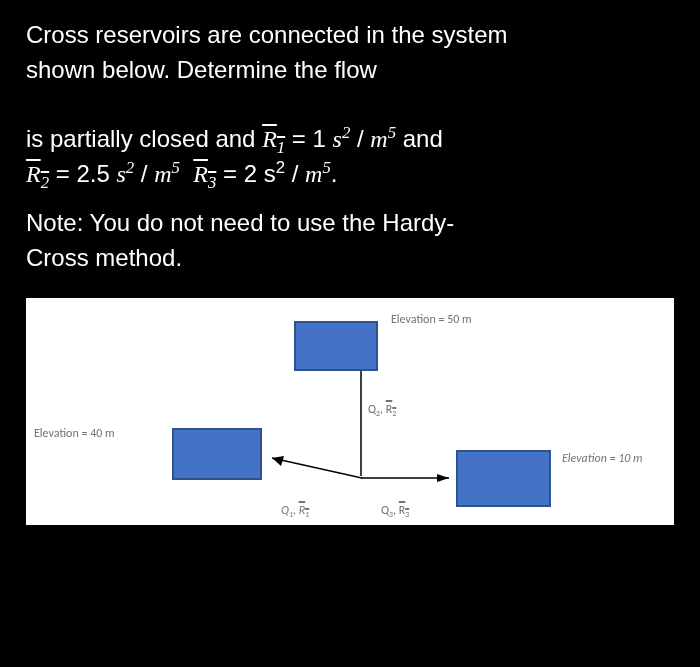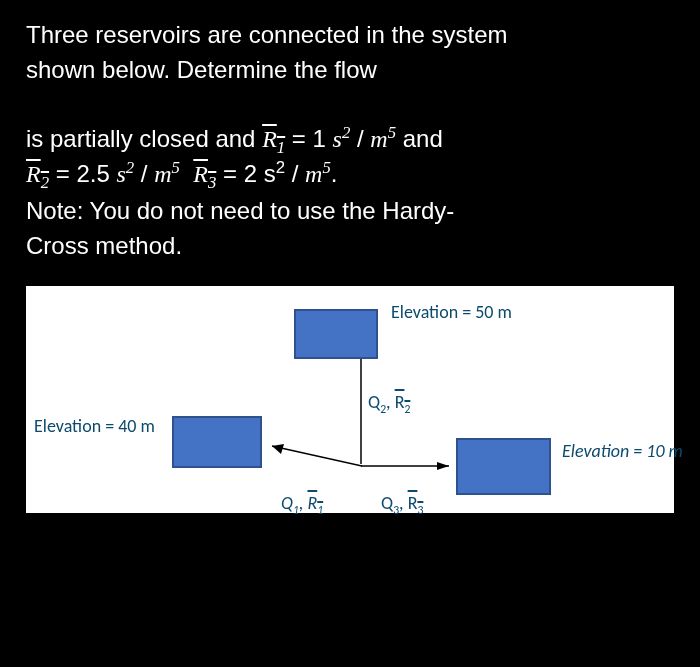--- a/index.html
+++ b/index.html
@@ -14,53 +14,53 @@
     line-height: 1.45;
   }
   .problem p { margin-bottom: 0; }
   .math-overline {
     text-decoration: overline;
     text-decoration-thickness: 1.5px;
   }
   .ital { font-style: italic; font-family: "Times New Roman", serif; margin-top: 24px; }
   sup { font-size: 0.7em; vertical-align: super; line-height: 0; }
   sub { font-size: 0.7em; vertical-align: sub; line-height: 0; }
-  .note { margin-top: 2px; }
+  .note { margin-top: 14px; }
   .diagram-wrap {
     margin-top: 22px;
     background: #fff;
     width: 648px;
     height: 227px;
     position: relative;
     color: #000;
   }
   .dlabel {
     position: absolute;
     font-family: Calibri, Arial, sans-serif;
-    font-size: 18px;
-    color: #0c4a6e;
+    font-size: 12px;
+    color: #737373;
     white-space: nowrap;
   }
   .reservoir {
     position: absolute;
     background: #4472C4;
     border: 2px solid #2F528F;
   }
   .arrow {
     position: absolute;
     pointer-events: none;
   }
   .small-sub { font-size: 0.65em; vertical-align: sub; }
 </style>
 </head>
 <body>
 
 <div class="problem">
   <p>
-    <span>Three reservoirs are connected in the system</span><br>
+    <span>Cross reservoirs are connected in the system</span><br>
     <span>shown below. Determine the flow</span><br>
     <br>
     <span>is partially closed and </span><span class="ital math-overline"><span>R</span><sub>1</sub></span><span> = 1 </span><span class="ital"><span>s</span><sup>2</sup></span><span> / </span><span class="ital"><span>m</span><sup>5</sup></span><span> and</span><br>
     <span class="ital math-overline"><span>R</span><sub>2</sub></span><span> = 2.5 </span><span class="ital"><span>s</span><sup>2</sup></span><span> / </span><span class="ital"><span>m</span><sup>5</sup></span>&nbsp;&nbsp;<span class="ital math-overline"><span>R</span><sub>3</sub></span><span> = 2 s</span><sup>2</sup><span> / </span><span class="ital"><span>m</span><sup>5</sup></span><span>.</span>
   </p>
   <p class="note">
     <span>Note: You do not need to use the Hardy-</span><br>
     <span>Cross method.</span>
   </p>
 </div>

